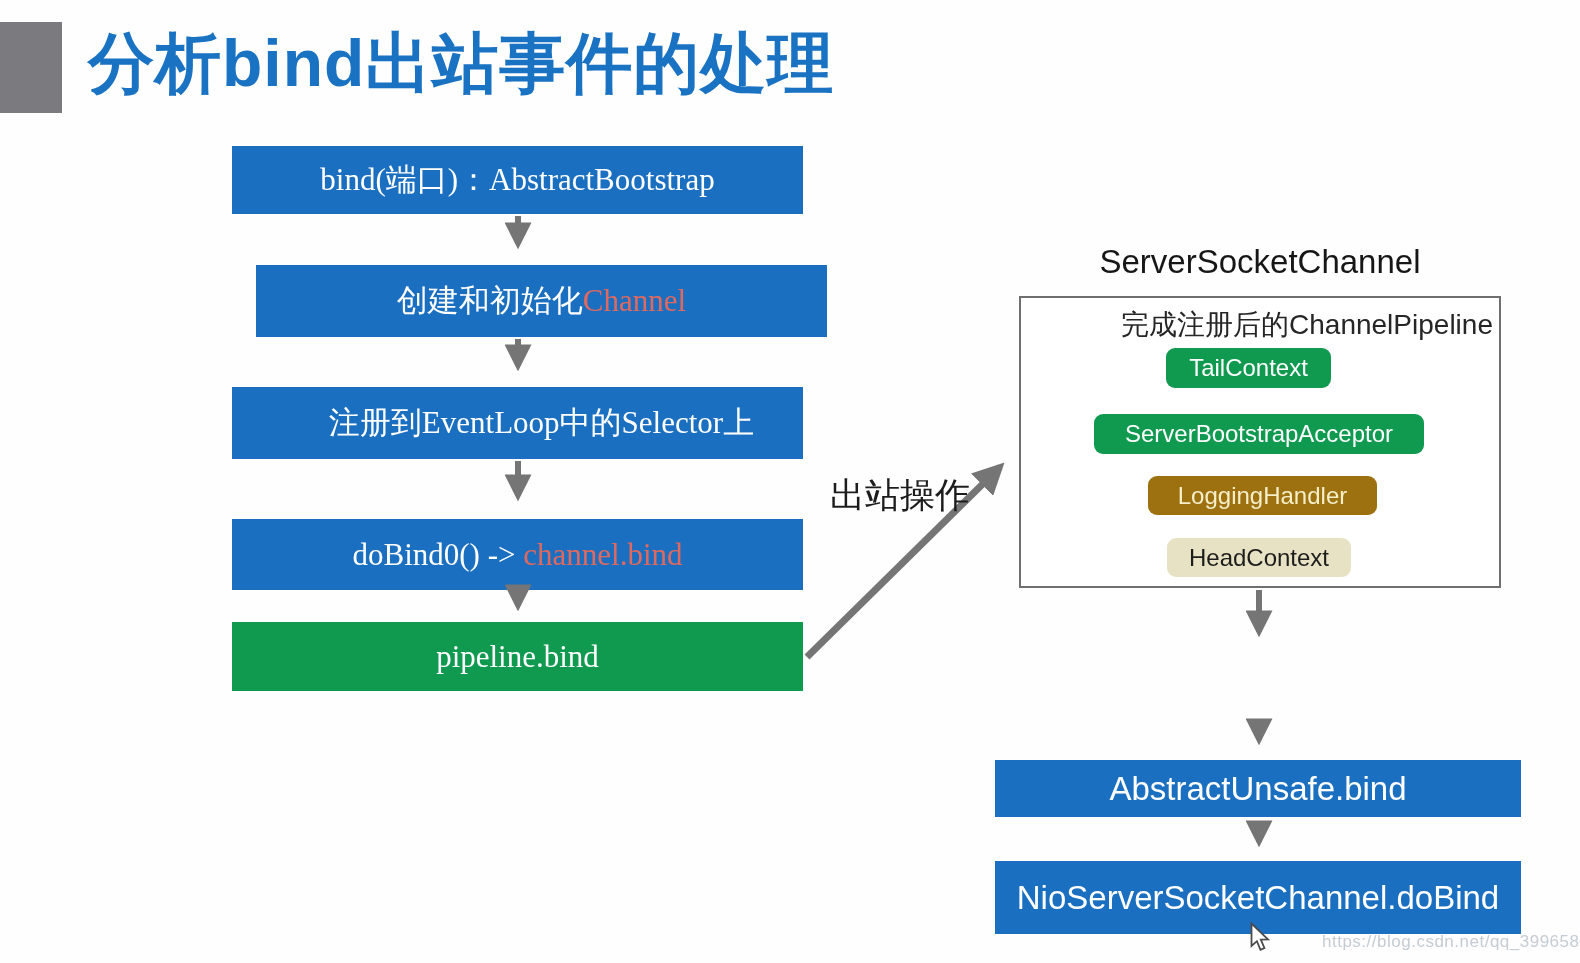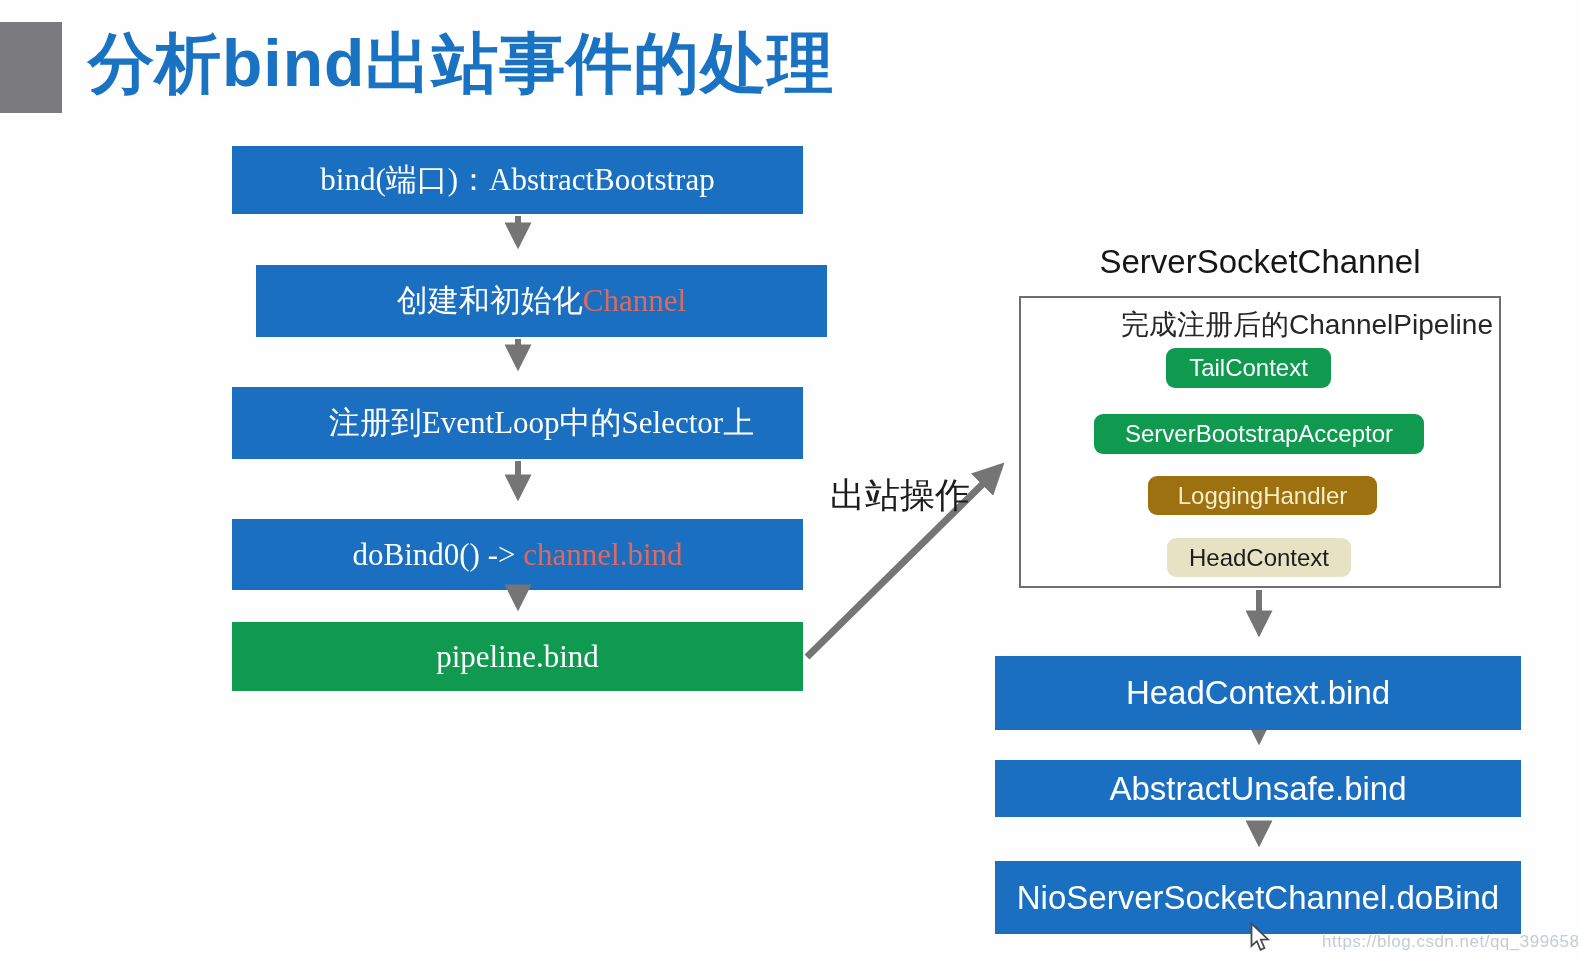--- a/index.html
+++ b/index.html
@@ -140,23 +140,20 @@
   <div class="pill pill-green h-sba">
     <span>ServerBootstrapAcceptor</span>
   </div>
   <div class="pill pill-brown h-logging">
     <span>LoggingHandler</span>
   </div>
   <div class="pill pill-khaki h-head">
     <span>HeadContext</span>
   </div>
 
-  <div class="rflow-box r1">
-    <span>HeadContext.bind</span>
-  </div>
   <div class="rflow-box r2">
     <span>AbstractUnsafe.bind</span>
   </div>
   <div class="rflow-box r3">
     <span>NioServerSocketChannel.doBind</span>
   </div>
 
   <div class="watermark">https://blog.csdn.net/qq_39965800</div>
 
   <svg class="cursor" viewBox="0 0 14 20" width="21" height="30">

